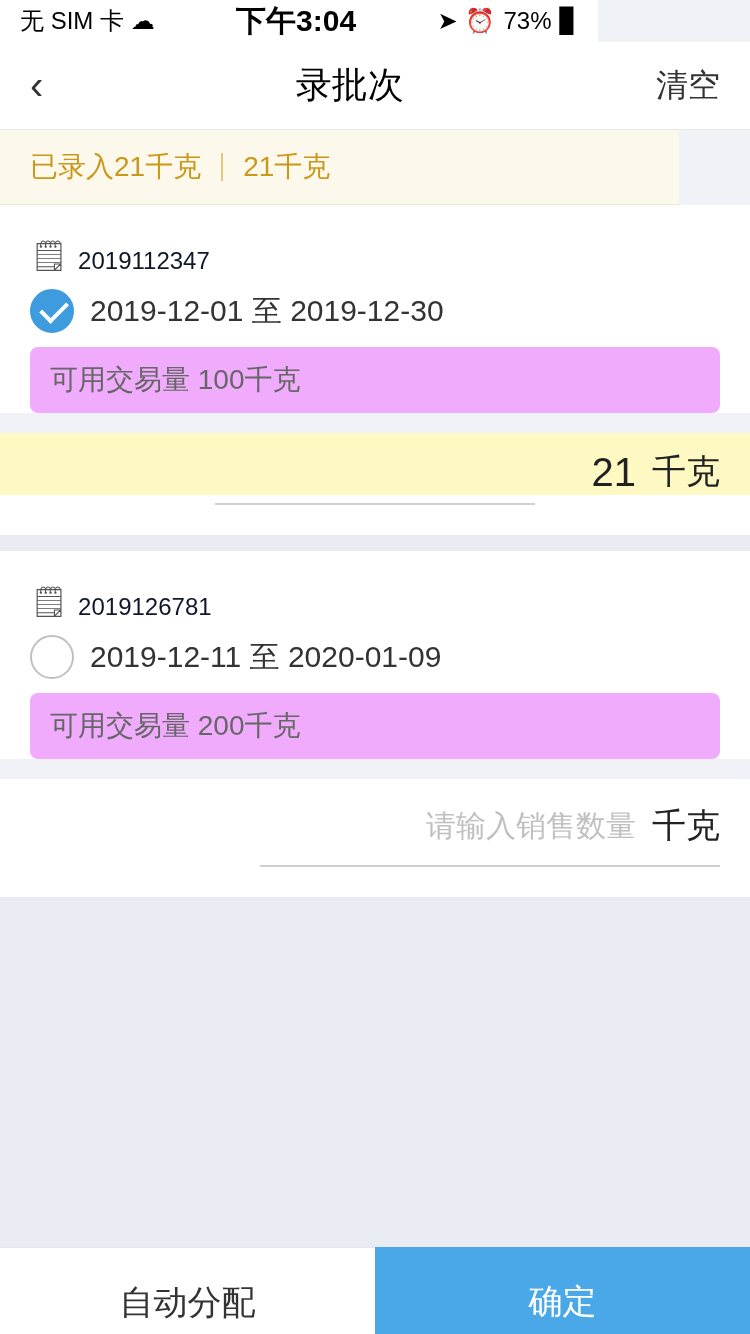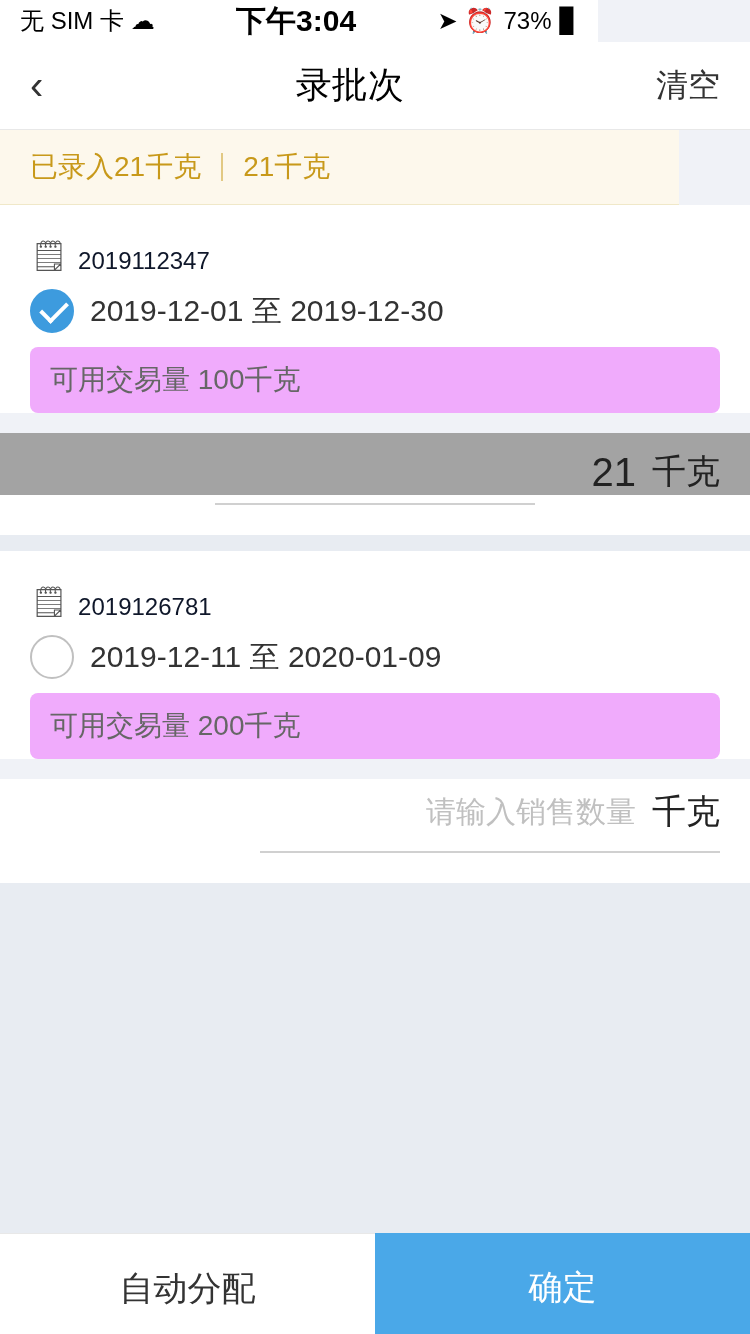--- a/index.html
+++ b/index.html
@@ -164,21 +164,21 @@
       color: #666;
       margin-bottom: 20px;
     }
 
     
     .quantity-row {
       display: flex;
       align-items: center;
       justify-content: flex-end;
       padding: 16px 30px 0 26px;
-      background: #a3a3a3;
+      background: #fef9c3;
     }
     .quantity-value {
       font-size: 40px;
       color: #222;
       margin-right: 16px;
     }
     .quantity-unit {
       font-size: 34px;
       color: #222;
     }
@@ -195,21 +195,21 @@
       width: 750px;
       height: 16px;
       background: #e8ecf2;
     }
 
     
     .batch-input-row {
       display: flex;
       align-items: center;
       justify-content: flex-end;
-      padding: 10px 30px 16px 30px;
+      padding: 24px 30px 16px 30px;
       background: #fff;
     }
     .input-placeholder {
       font-size: 30px;
       color: #c0c0c0;
       margin-right: 16px;
       flex: 1;
       text-align: right;
     }
     .input-unit {

